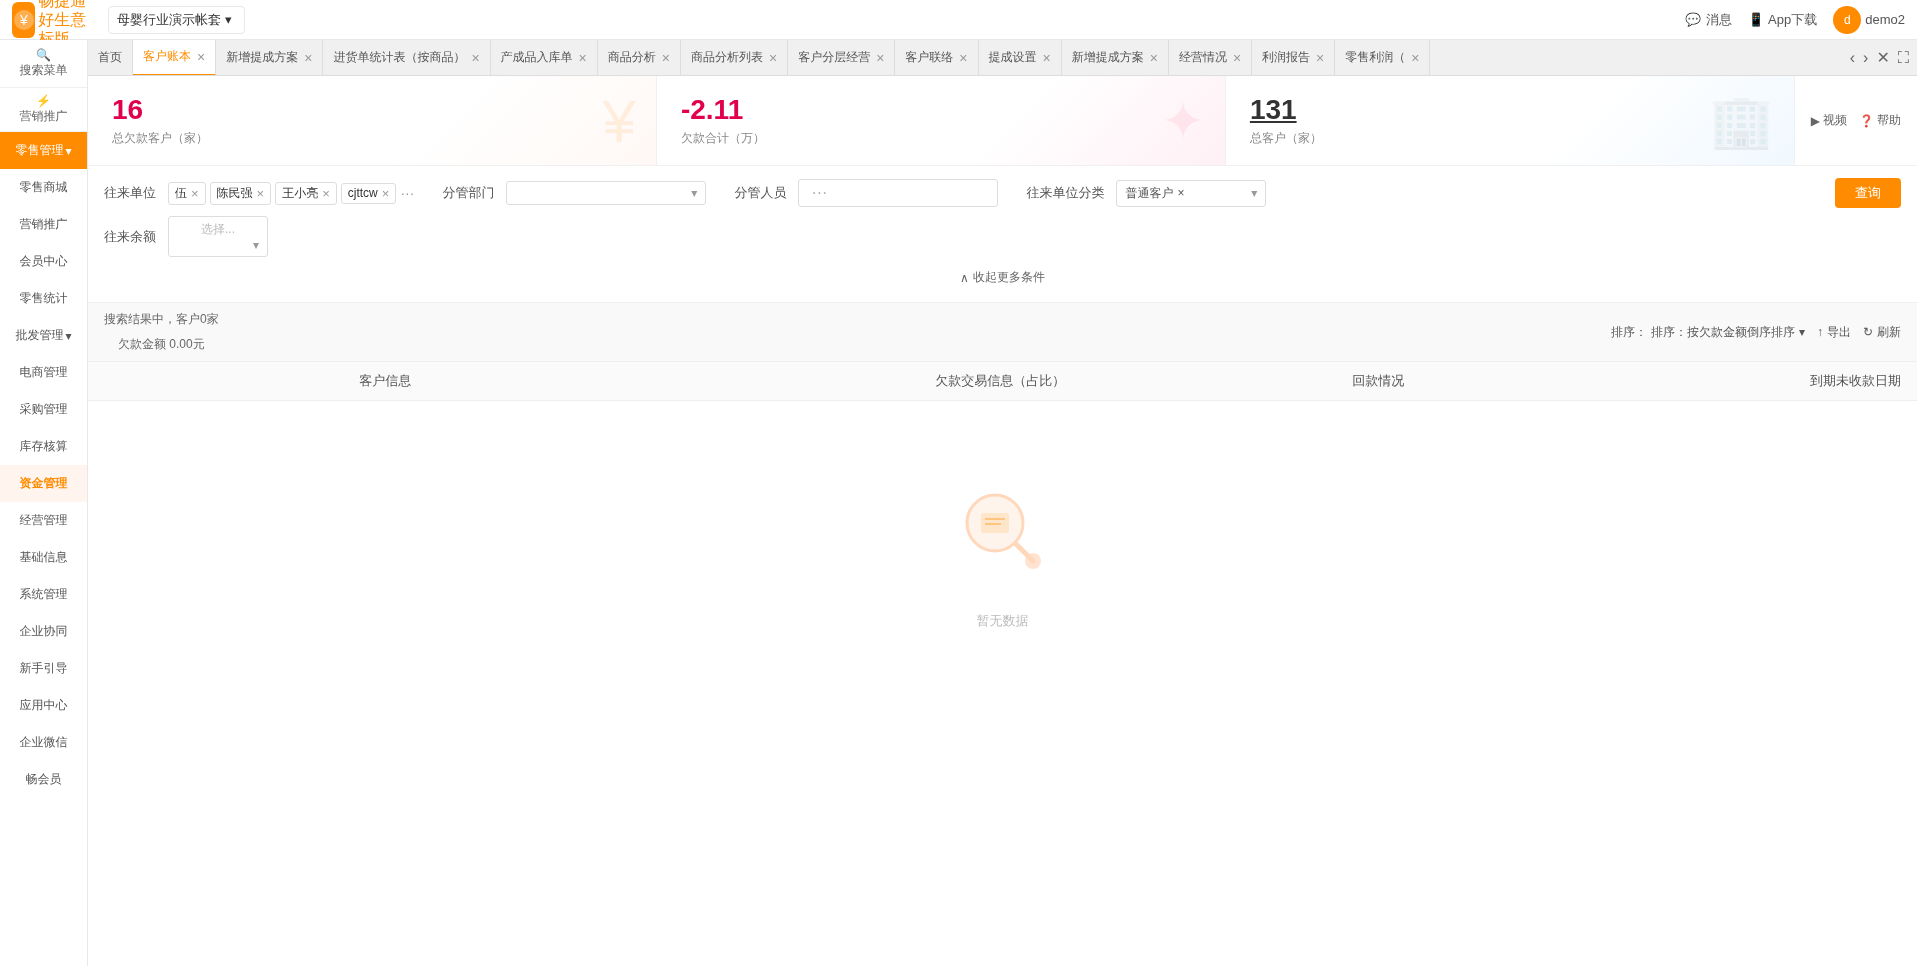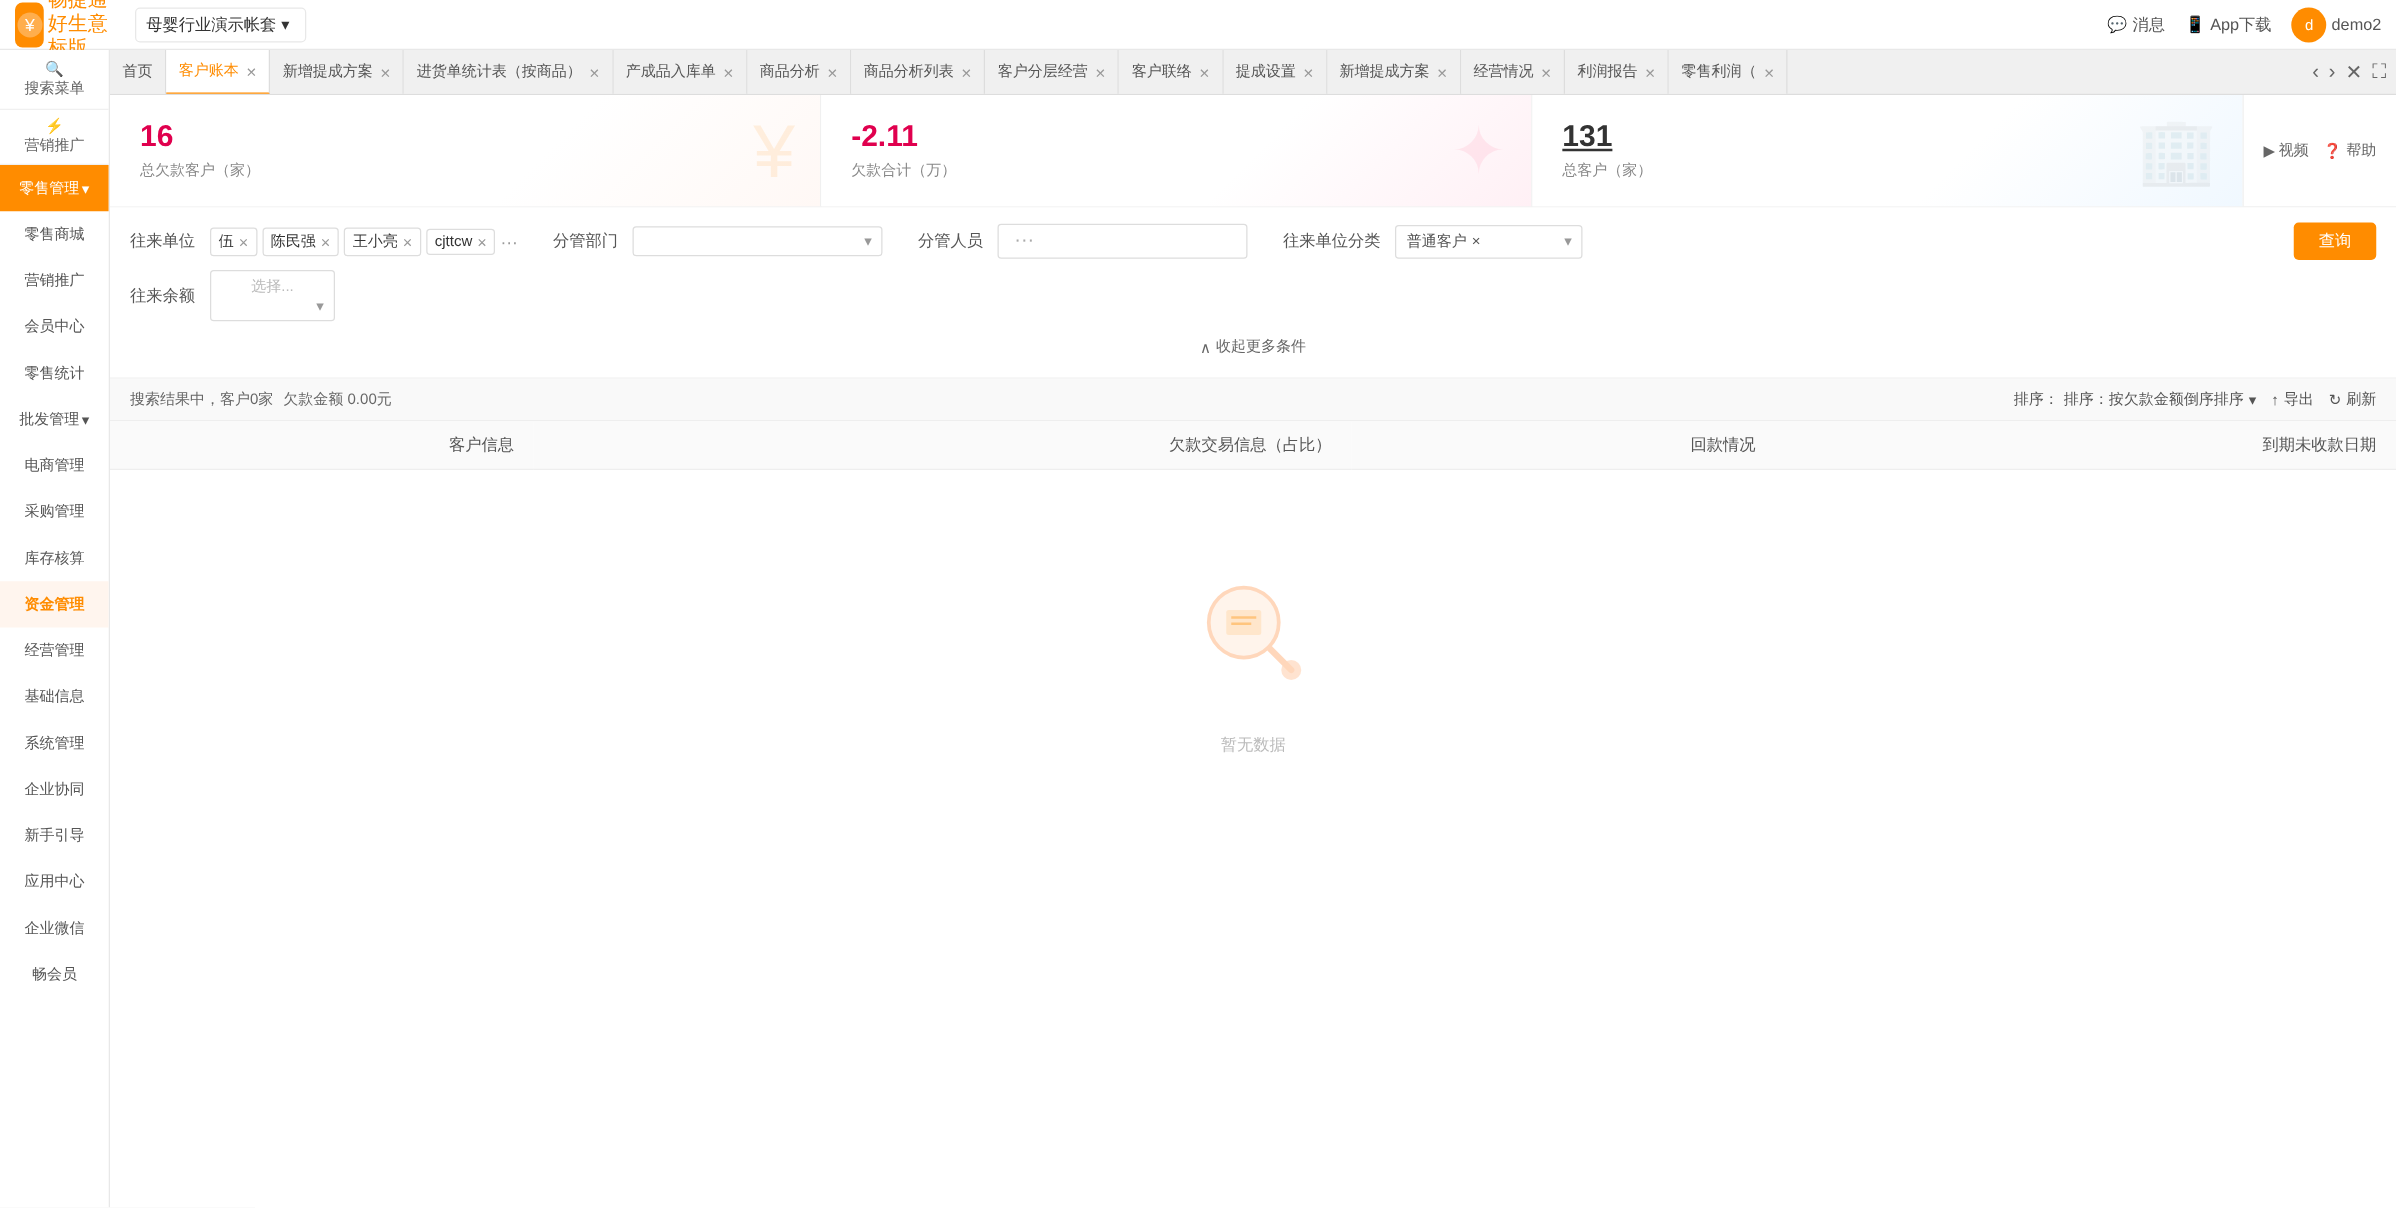--- a/index.html
+++ b/index.html
@@ -38,21 +38,21 @@
     .tabs-controls { display: flex; align-items: center; margin-left: auto; padding: 0 6px; gap: 4px; }
     .tabs-control-btn { cursor: pointer; color: #666; font-size: 16px; padding: 2px; }
 
     
     .page-content { flex: 1; overflow-y: auto; background: #fff; }
 
     
     .stats-row { display: flex; height: 90px; border-bottom: 1px solid #f0f0f0; }
     .stat-card { flex: 1; display: flex; flex-direction: column; justify-content: center; padding: 16px 24px; border-right: 1px solid #f0f0f0; position: relative; }
     .stat-card .bg-icon { position: absolute; right: 20px; top: 50%; transform: translateY(-50%); opacity: 0.15; font-size: 52px; }
-    .stat-number { font-size: 24px; font-weight: bold; }
+    .stat-number { font-size: 28px; font-weight: bold; }
     .stat-number.red { color: #e0004e; }
     .stat-number.black { color: #333; text-decoration: underline; }
     .stat-label { font-size: 12px; color: #888; margin-top: 4px; }
     .stat-right-actions { display: flex; align-items: center; gap: 12px; padding: 0 16px; font-size: 12px; color: #666; cursor: pointer; }
 
     
     .filter-area { padding: 12px 16px; background: #fff; border-bottom: 1px solid #f0f0f0; }
     .filter-row { display: flex; align-items: center; gap: 12px; margin-bottom: 8px; flex-wrap: wrap; }
     .filter-label { font-size: 13px; color: #555; white-space: nowrap; }
     .filter-tags { display: flex; align-items: center; gap: 4px; flex-wrap: wrap; }
@@ -63,21 +63,21 @@
     .filter-select-wide { min-width: 200px; }
     .filter-select .arrow { margin-left: auto; color: #999; }
     .filter-select-small { min-width: 80px; border: 1px solid #ddd; border-radius: 3px; padding: 4px 8px; cursor: pointer; font-size: 12px; color: #555; background: #fff; display: flex; align-items: center; }
     .filter-select-small .arrow { margin-left: auto; color: #999; }
     .filter-dot-btn { color: #aaa; cursor: pointer; font-size: 16px; margin-left: 4px; }
     .search-btn { background: #ff8c00; color: #fff; border: none; border-radius: 4px; padding: 6px 20px; cursor: pointer; font-size: 13px; margin-left: auto; }
     .collapse-btn { display: flex; align-items: center; justify-content: center; gap: 4px; color: #666; font-size: 12px; cursor: pointer; padding: 4px 0; }
 
     
     .result-bar { display: flex; align-items: center; justify-content: space-between; padding: 8px 16px; background: #f9f9f9; border-bottom: 1px solid #eee; font-size: 12px; color: #666; }
-    .result-bar-left { display: flex; align-items: center; gap: 8px; }
+    .result-bar-left { display: flex; align-items: center; gap: 8px; flex-direction: column; }
     .result-bar-right { display: flex; align-items: center; gap: 12px; }
     .sort-select { display: flex; align-items: center; gap: 4px; cursor: pointer; color: #555; }
     .action-link { display: flex; align-items: center; gap: 4px; cursor: pointer; color: #555; }
 
     
     .data-table { width: 100%; border-collapse: collapse; font-size: 13px; }
     .data-table th { background: #fafafa; padding: 10px 16px; text-align: right; font-weight: normal; color: #555; border-bottom: 1px solid #eee; }
 
     
     .empty-state { display: flex; flex-direction: column; align-items: center; justify-content: flex-start; padding: 80px 0; color: #ccc; }

